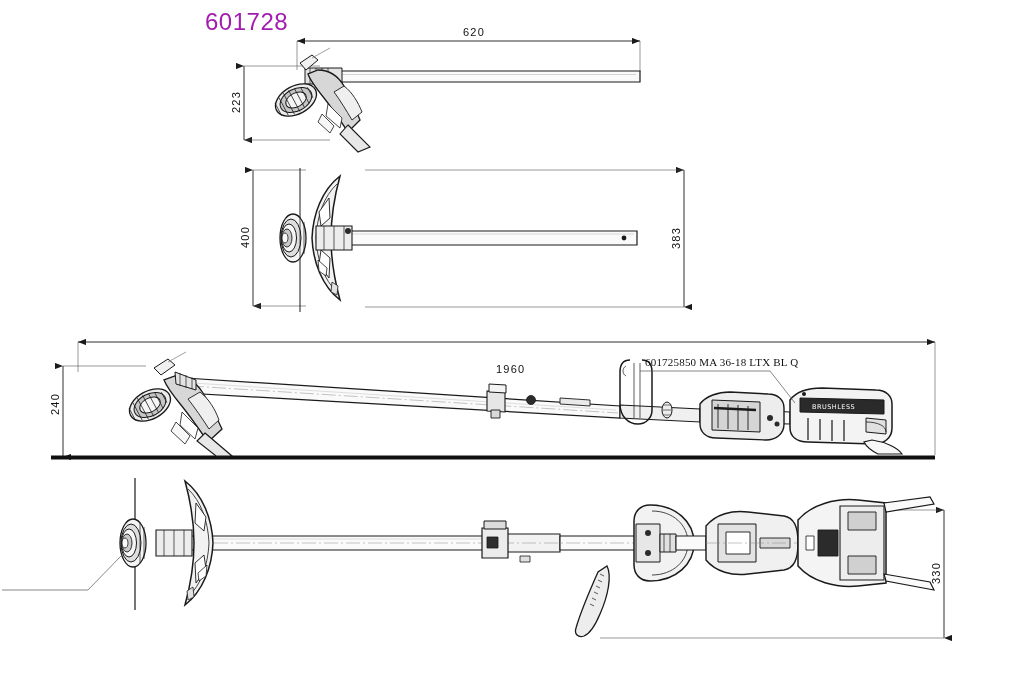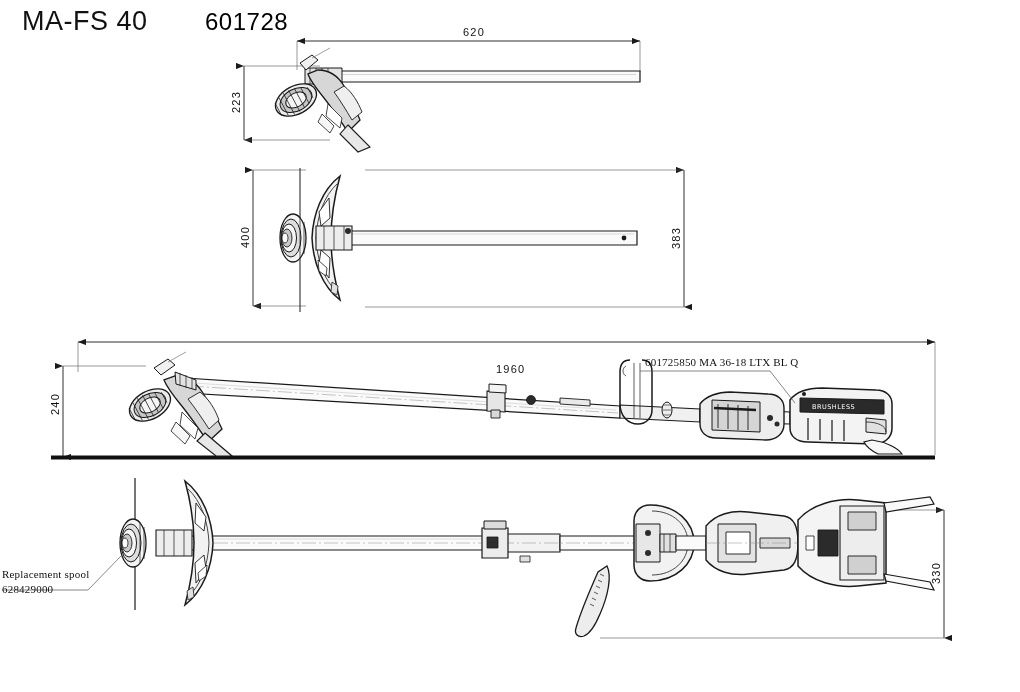--- a/index.html
+++ b/index.html
@@ -31,21 +31,21 @@
     color: #111;
     font-family: "Liberation Sans", sans-serif;
     white-space: nowrap;
   }
   .hdr-code {
     position: absolute;
     left: 205px;
     top: 8px;
     font-size: 24px;
     letter-spacing: 0.5px;
-    color: #000000;
+    color: #a21caf;
     font-family: "Liberation Sans", sans-serif;
     white-space: nowrap;
   }
   .dim-label {
     position: absolute;
     font-size: 11px;
     color: #111;
     font-family: "Liberation Sans", sans-serif;
     letter-spacing: 1.2px;
     white-space: nowrap;
@@ -371,35 +371,30 @@
         <path d="M818,530 L838,530 L838,556 L818,556 Z" fill="#2b2b2b" stroke="#1a1a1a" stroke-width="0.9"></path>
         <path d="M884,503 L930,497 L934,504 L886,512 Z" fill="#fafafa" stroke="#1a1a1a" stroke-width="1.2"></path>
         <path d="M884,574 L930,582 L934,590 L886,581 Z" fill="#fafafa" stroke="#1a1a1a" stroke-width="1.2"></path>
         <path d="M806,536 L814,536 L814,550 L806,550 Z" fill="#ffffff" stroke="#1a1a1a" stroke-width="0.8"></path>
       </g>
 
       <polyline points="122,555 88,590 2,590" fill="none" stroke="#555" stroke-width="0.7"></polyline>
     </g>
   </svg>
 
-  <div class="hdr-title">MA-FS 40</div>
   <div class="hdr-code">601728</div>
 
   <div class="dim-label" style="left:463px; top:26px;">620</div>
   <div class="dim-label vert" style="left:221px; top:96px; width:30px; text-align:center;">223</div>
 
   <div class="dim-label vert" style="left:230px; top:231px; width:30px; text-align:center;">400</div>
   <div class="dim-label vert" style="left:661px; top:232px; width:30px; text-align:center;">383</div>
 
   <div class="dim-label" style="left:496px; top:327px;margin-top:36px;">1960</div>
   <div class="dim-label vert" style="left:40px; top:398px; width:30px; text-align:center;">240</div>
 
   <div class="dim-label vert" style="left:921px; top:567px; width:30px; text-align:center;">330</div>
 
   <div class="callout-text" style="left:645px; top:356px;">601725850 MA 36-18 LTX BL Q</div>
 
-  <div class="callout-text two-line" style="left:2px; top:567px;">
-    <div>Replacement spool</div>
-    <div>628429000</div>
-  </div>
 
 
 </div>
 
 </body></html>

